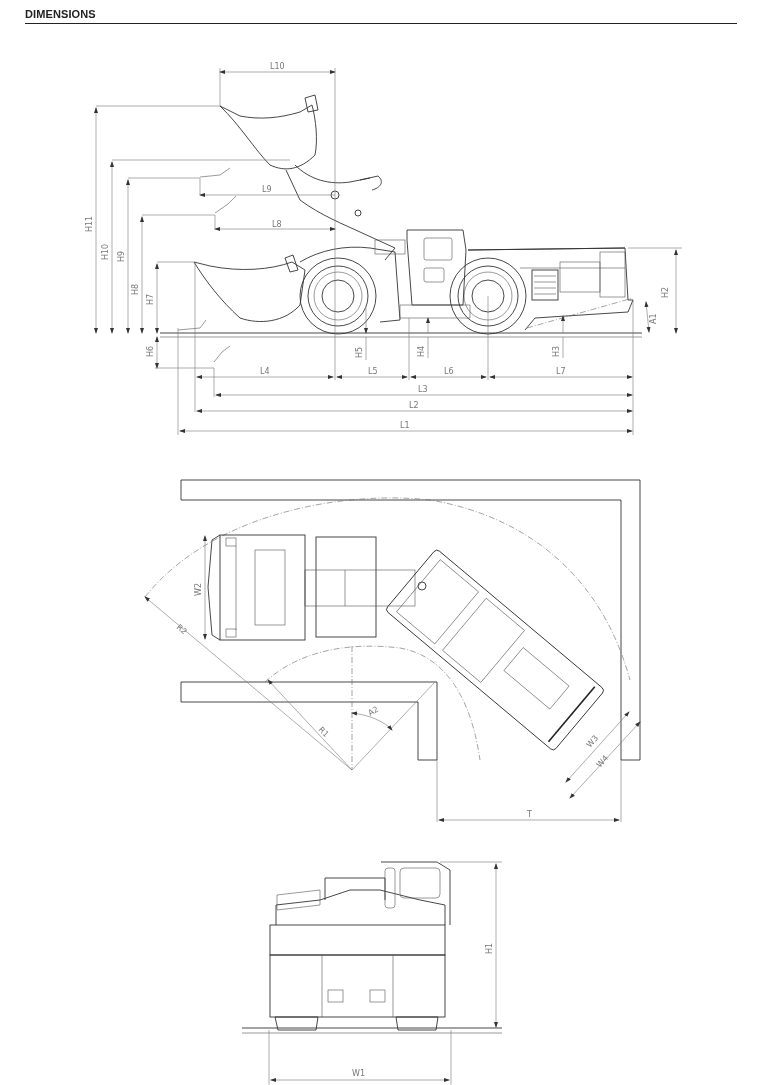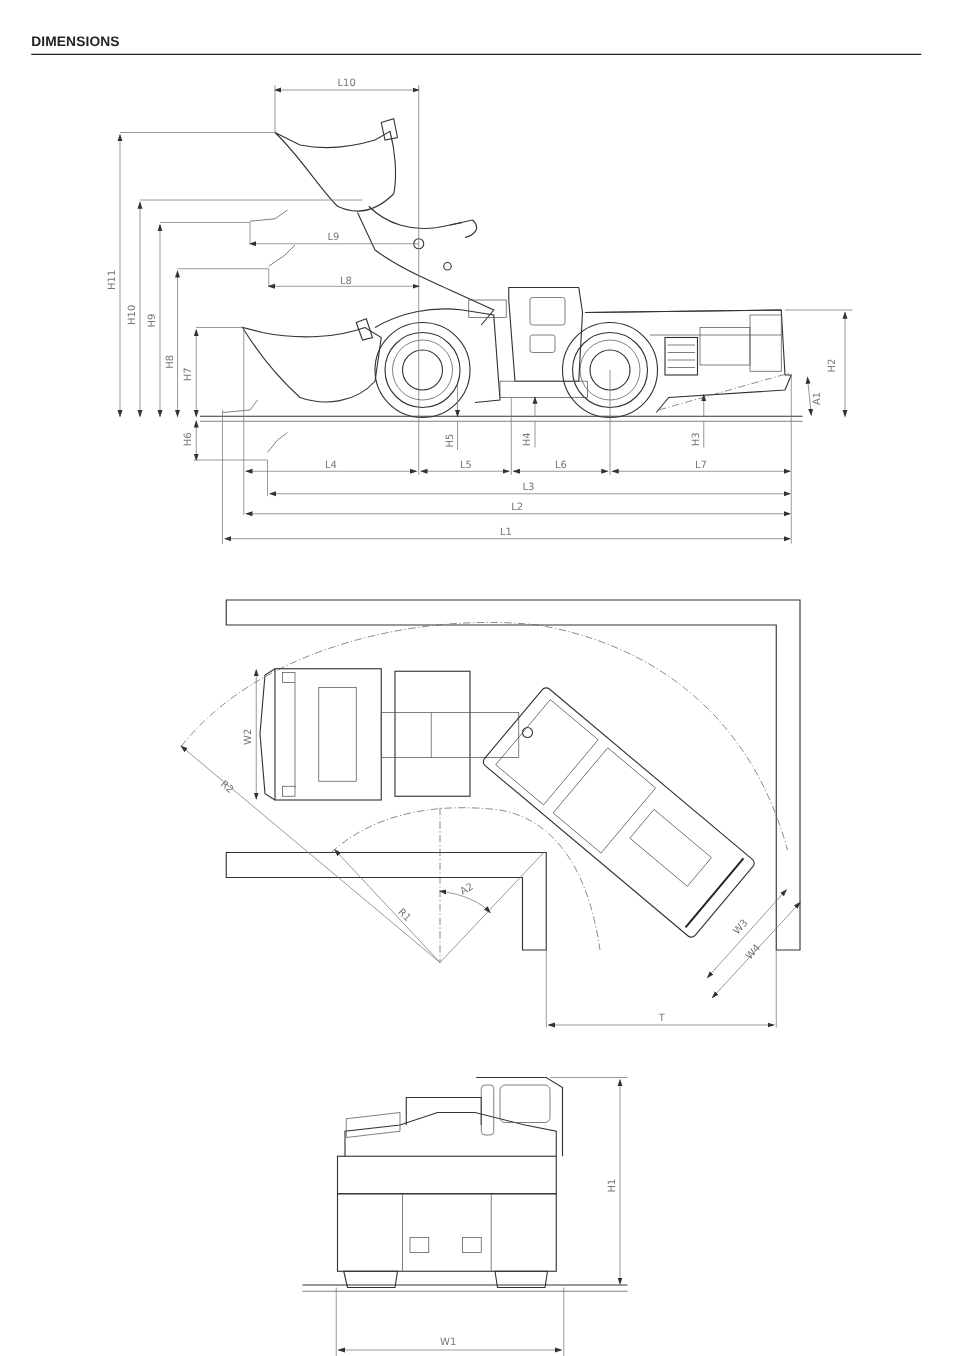--- a/index.html
+++ b/index.html
@@ -1,17 +1,17 @@
 <!DOCTYPE html>
 <html><head>
 <meta charset="utf-8">
 <style>
   html, body { margin: 0; padding: 0; background: #ffffff; }
   body { width: 767px; height: 1085px; position: relative; overflow: hidden; font-family: "Liberation Sans", sans-serif; }
-  .header { position: absolute; left: 25px; top: 24px; width: 712px; border-bottom: 1.5px solid #222; height: 19px; }
+  .header { position: absolute; left: 25px; top: 4px; width: 712px; border-bottom: 1.5px solid #222; height: 19px; }
   .header-title { font-size: 11px; font-weight: bold; color: #222; letter-spacing: 0.1px; font-family: "Liberation Sans", sans-serif; }
   svg { position: absolute; left: 0; top: 0; }
   .ln { stroke: #333; stroke-width: 0.9; fill: none; }
   .thin { stroke: #555; stroke-width: 0.6; fill: none; }
   .dim { stroke: #777; stroke-width: 0.6; fill: none; }
   .dash { stroke: #666; stroke-width: 0.6; fill: none; stroke-dasharray: 6 2 1 2; }
   .bold { stroke: #222; stroke-width: 1.6; fill: none; }
   .lbl { font-family: "DejaVu Sans", sans-serif; font-size: 8px; fill: #777; }
   .ar { fill: #333; }
 </style>

